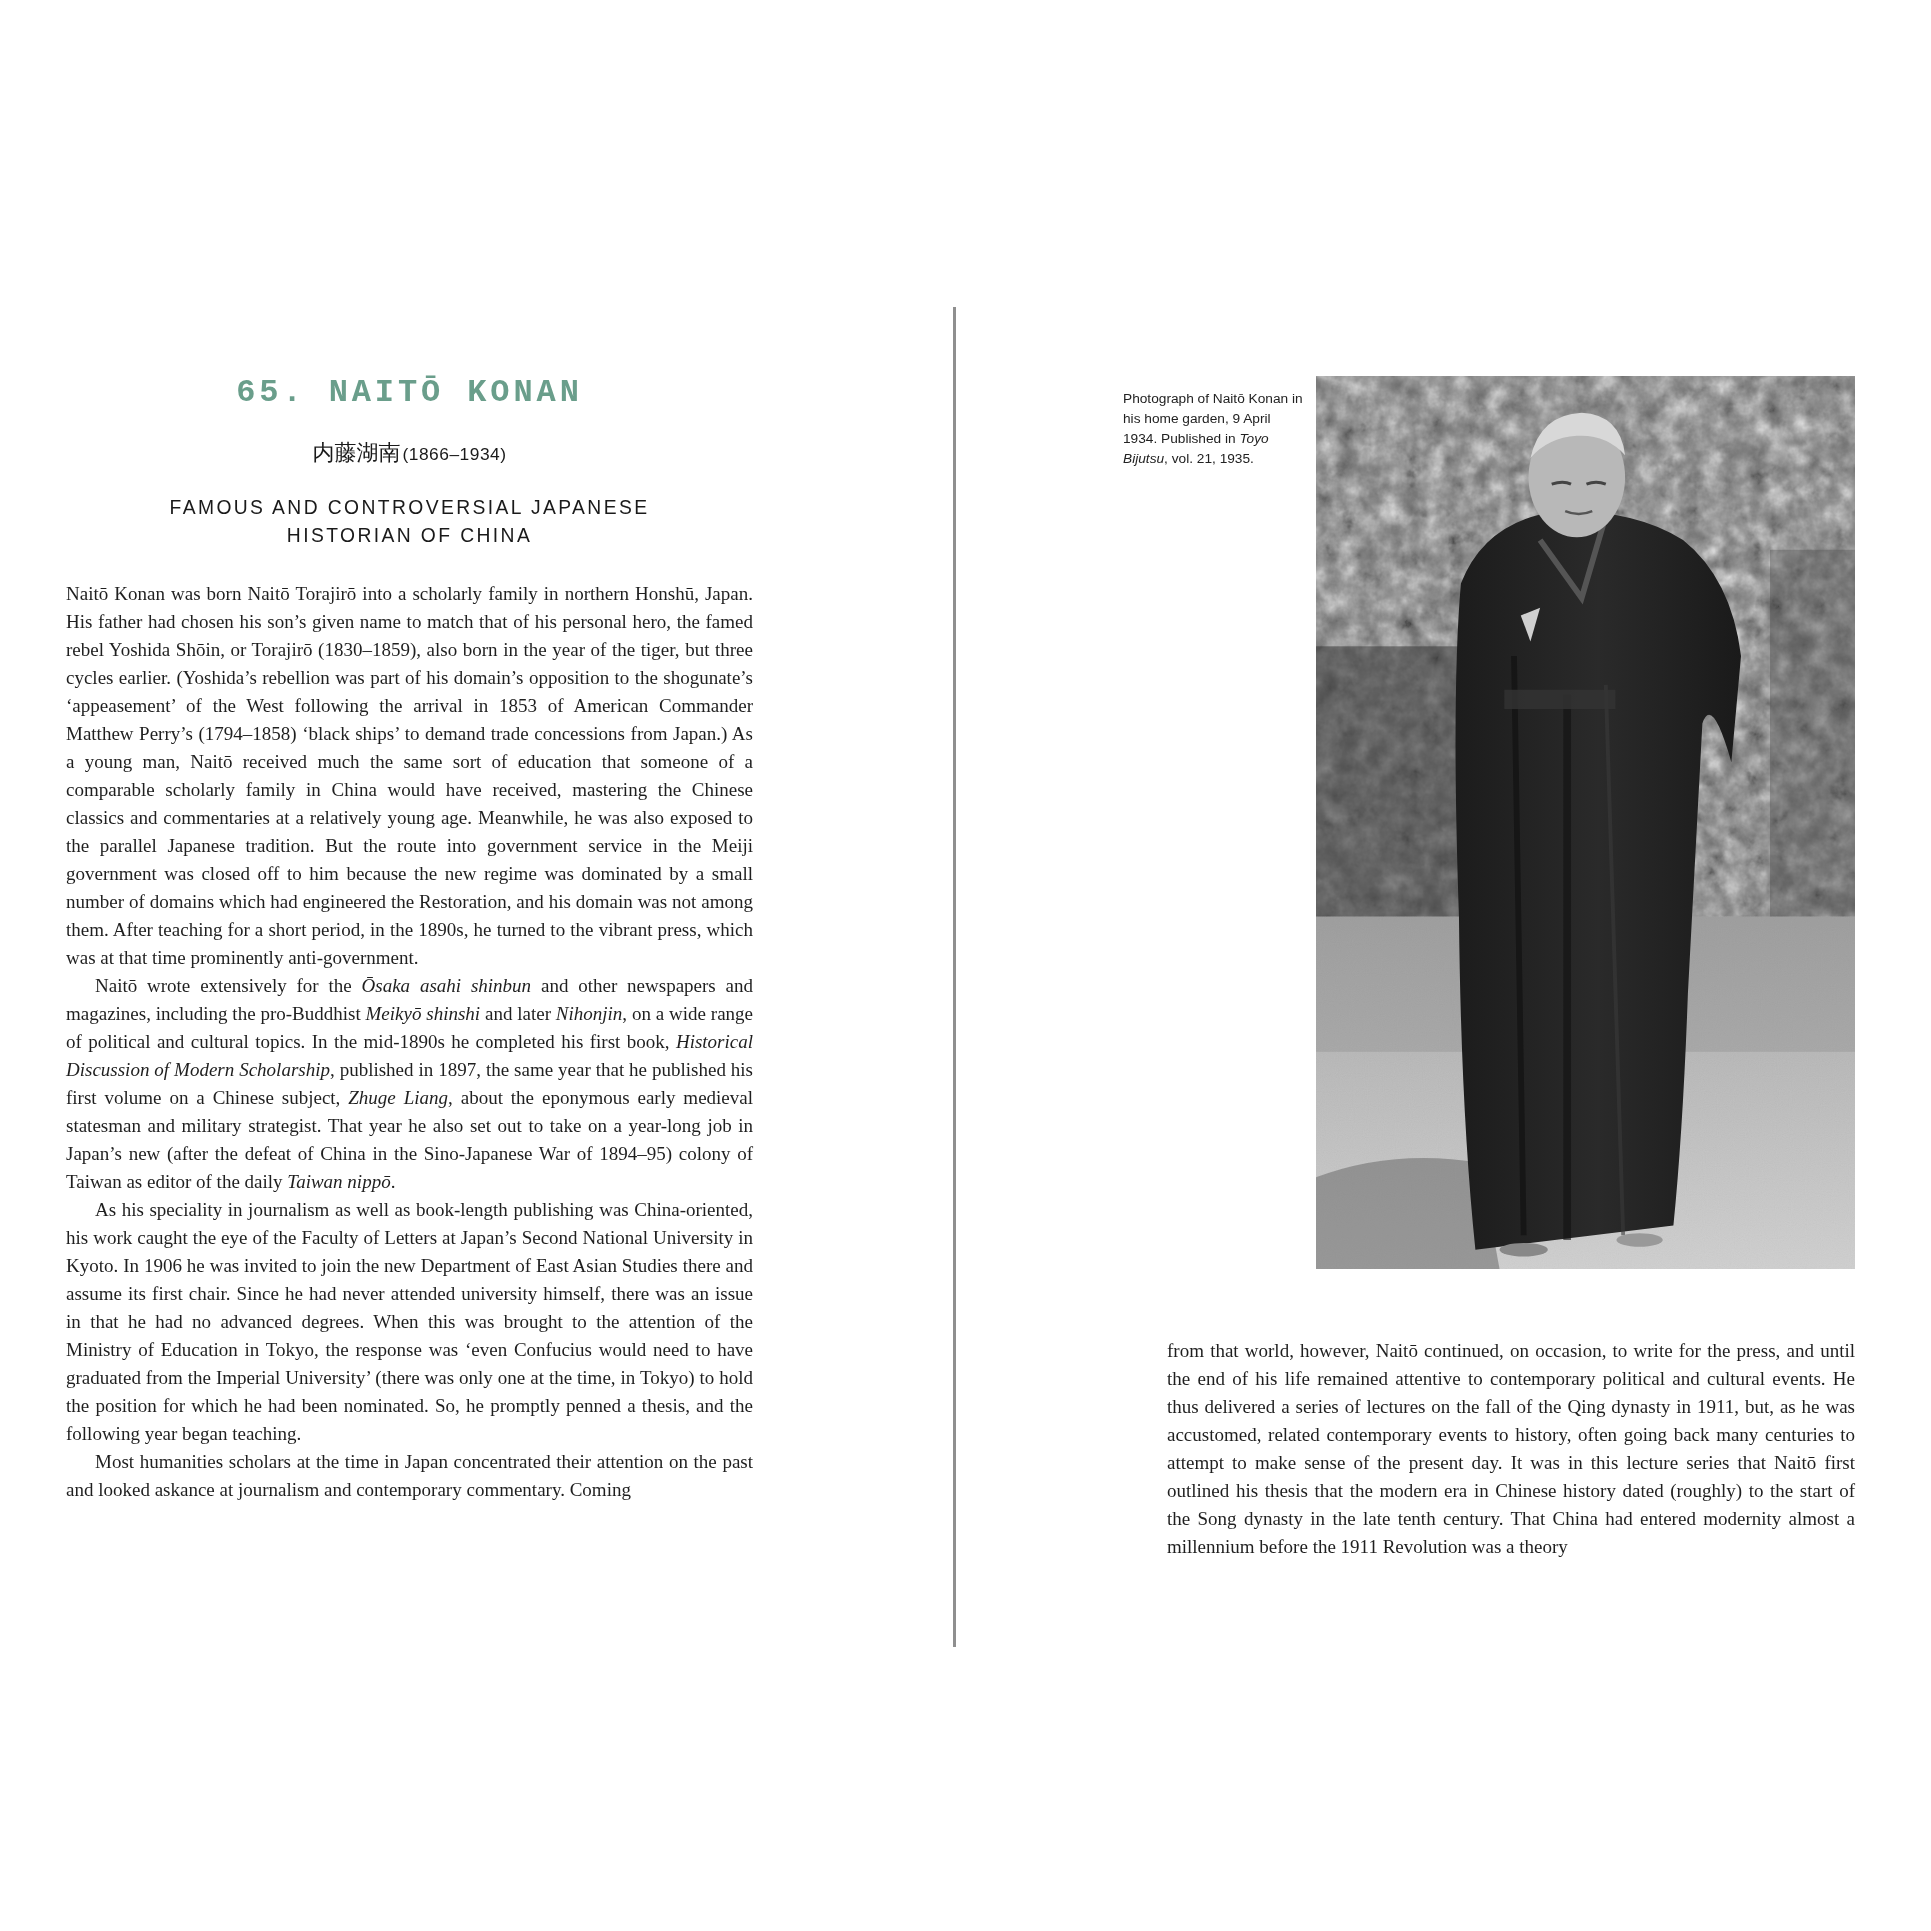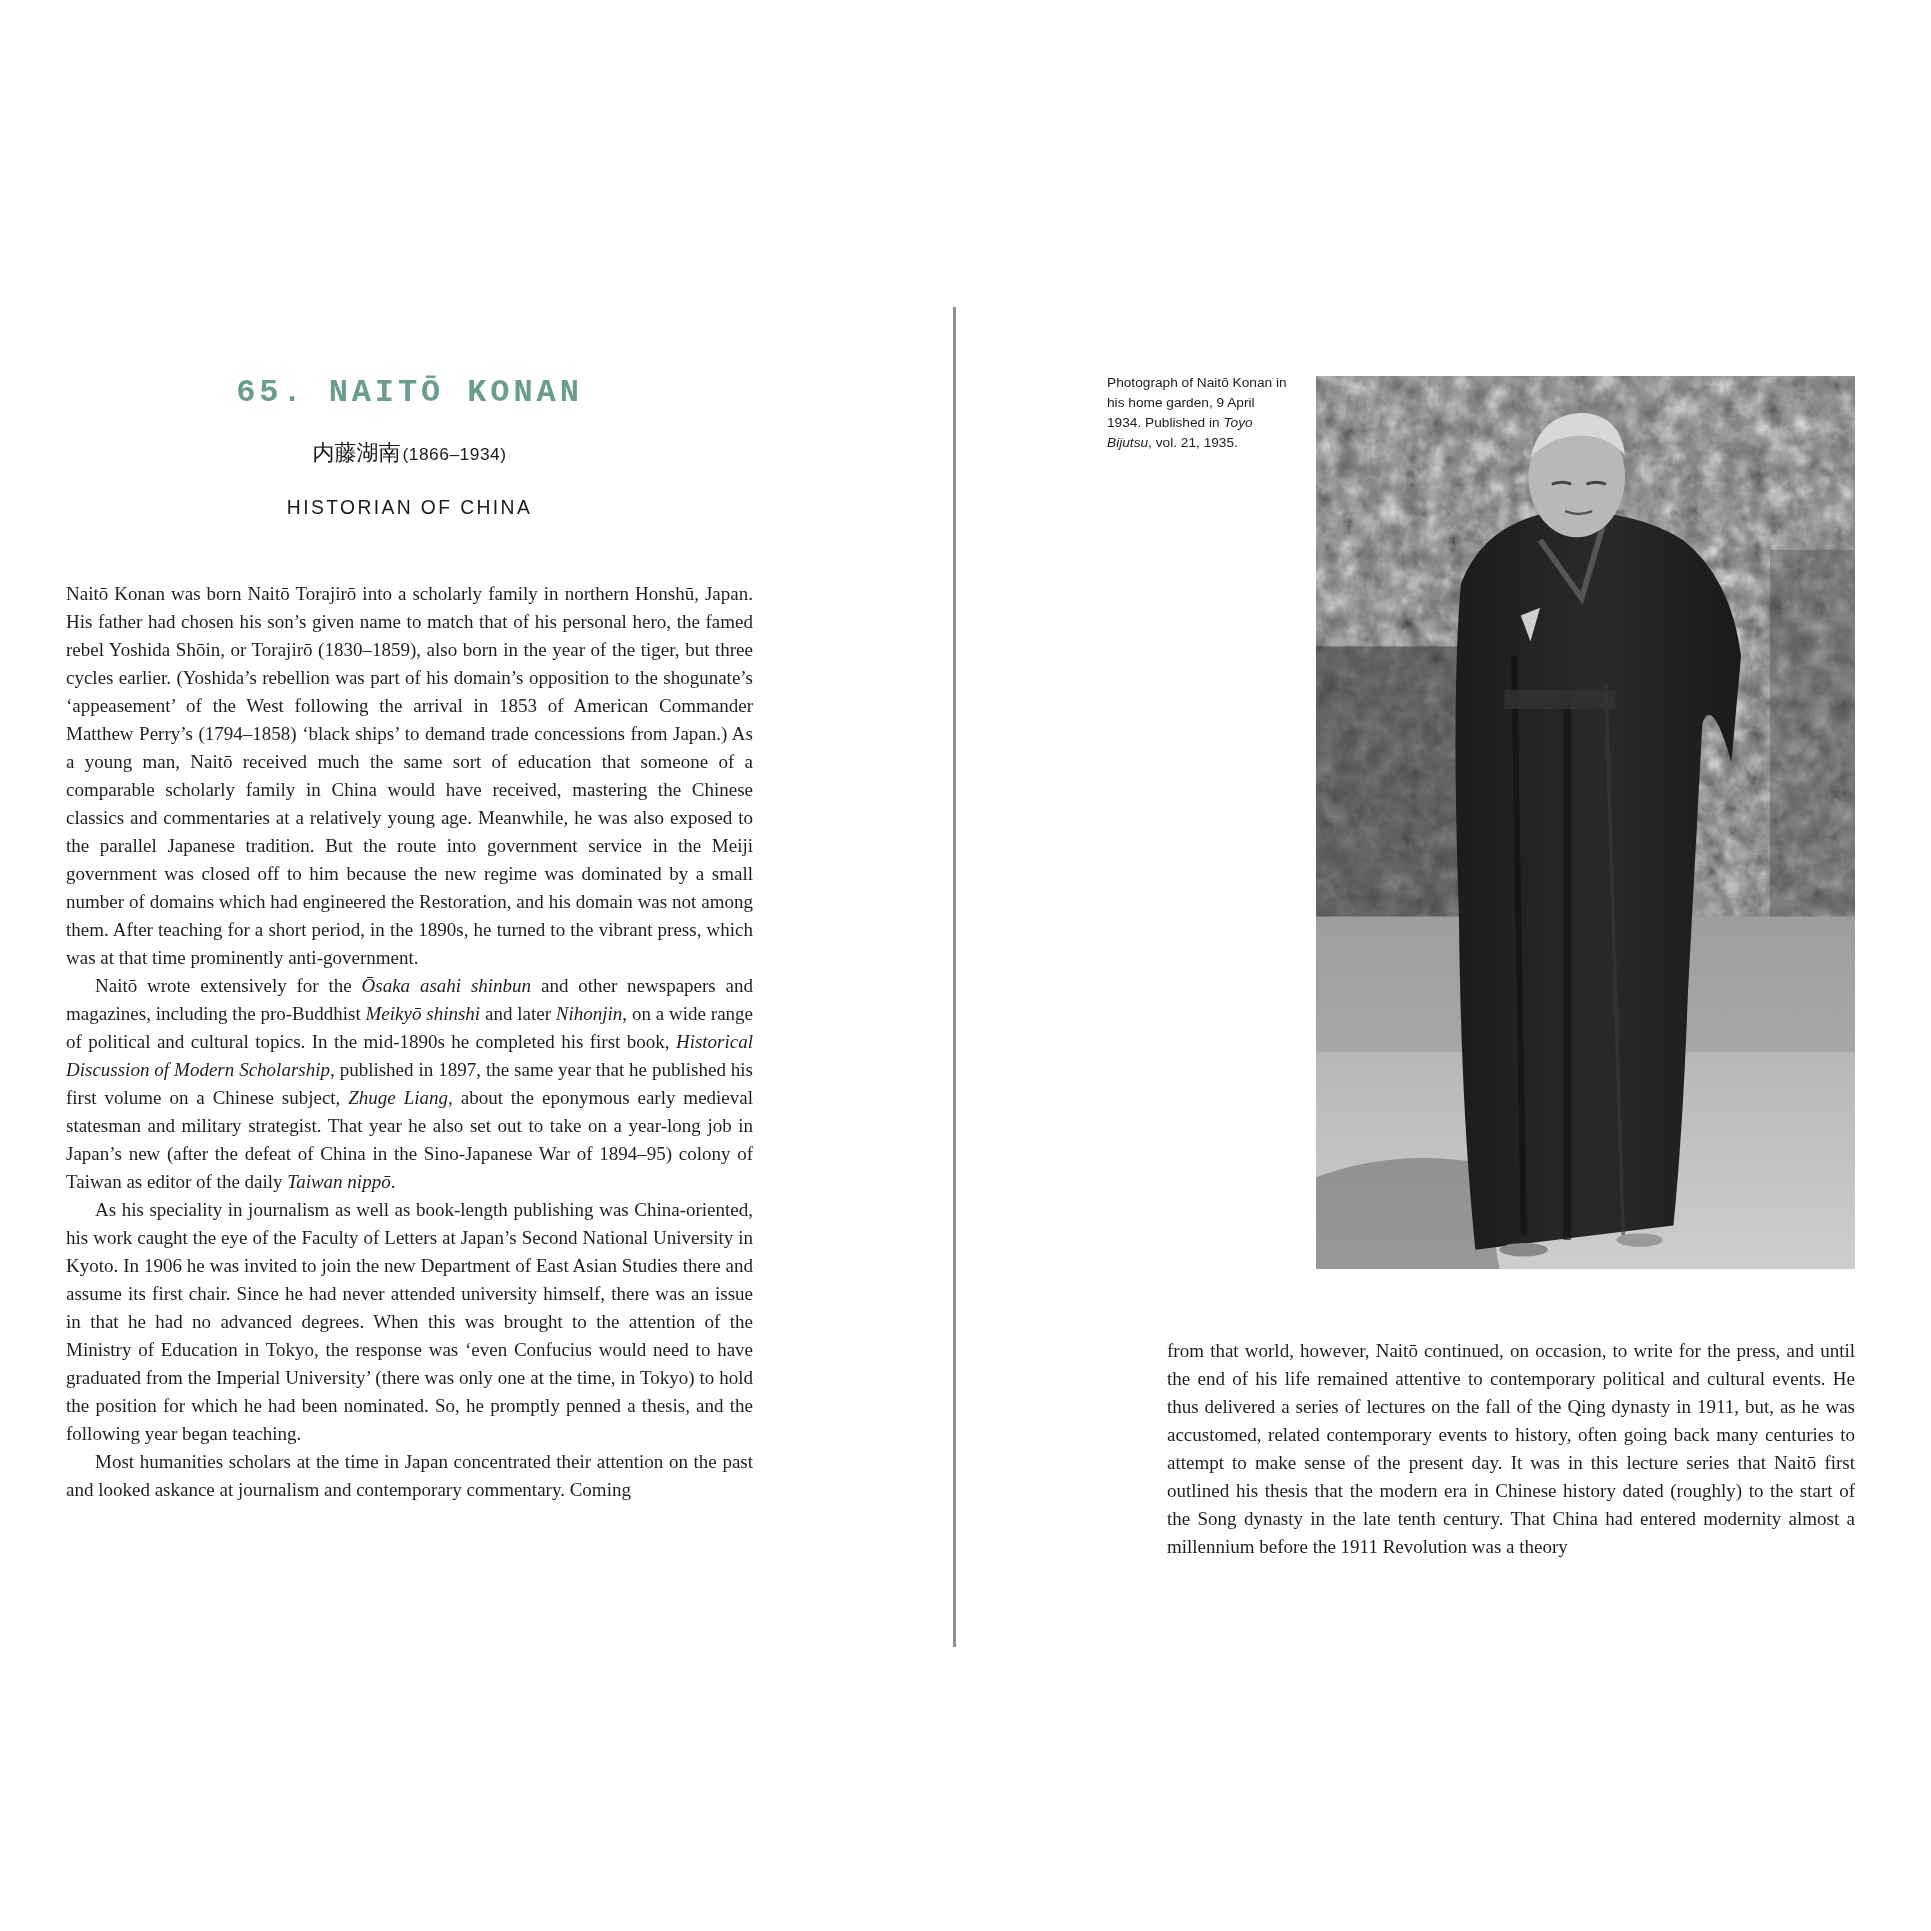--- a/index.html
+++ b/index.html
@@ -103,21 +103,21 @@
     
     .caption {
       position: absolute;
       left: 1107px;
       top: 373px;
       width: 183px;
       font-family: "Liberation Sans", sans-serif;
       font-size: 13.7px;
       line-height: 20px;
       color: #222;
-      margin: 0;
+      margin: 16px;
     }
     .caption em { font-style: italic; }
 
     .photo {
       position: absolute;
       left: 1316px;
       top: 376px;
       width: 539px;
       height: 893px;
       background: #9a9a9a;
@@ -131,20 +131,21 @@
 <div class="spread">
 
   <div>
     <h1 class="entry-title">65. NAITŌ KONAN</h1>
 
     <div class="entry-subtitle">
       <span class="cjk">内藤湖南</span><span class="dates">(1866–1934)</span>
     </div>
 
     <div class="entry-tagline">
+      <div>FAMOUS AND CONTROVERSIAL JAPANESE</div>
       <div>HISTORIAN OF CHINA</div>
     </div>
 
     <div class="body-col left-col">
         <p><span>Naitō Konan was born Naitō Torajirō into a scholarly family in northern Honshū, Japan. His father had chosen his son’s given name to match that of his personal hero, the famed rebel Yoshida Shōin, or Torajirō (1830–1859), also born in the year of the tiger, but three cycles earlier. (Yoshida’s rebellion was part of his domain’s opposition to the shogunate’s ‘appeasement’ of the West following the arrival in 1853 of American Commander Matthew Perry’s (1794–1858) ‘black ships’ to demand trade concessions from Japan.) As a young man, Naitō received much the same sort of education that someone of a comparable scholarly family in China would have received, mastering the Chinese classics and commentaries at a relatively young age. Meanwhile, he was also exposed to the parallel Japanese tradition. But the route into government service in the Meiji government was closed off to him because the new regime was dominated by a small number of domains which had engineered the Restoration, and his domain was not among them. After teaching for a short period, in the 1890s, he turned to the vibrant press, which was at that time prominently anti-government.</span></p>
         <p class="indent"><span>Naitō wrote extensively for the </span><em>Ōsaka asahi shinbun</em><span> and other newspapers and magazines, including the pro-Buddhist </span><em>Meikyō shinshi</em><span> and later </span><em>Nihonjin</em><span>, on a wide range of political and cultural topics. In the mid-1890s he completed his first book, </span><em>Historical Discussion of Modern Scholarship</em><span>, published in 1897, the same year that he published his first volume on a Chinese subject, </span><em>Zhuge Liang</em><span>, about the eponymous early medieval statesman and military strategist. That year he also set out to take on a year-long job in Japan’s new (after the defeat of China in the Sino-Japanese War of 1894–95) colony of Taiwan as editor of the daily </span><em>Taiwan nippō</em><span>.</span></p>
         <p class="indent"><span>As his speciality in journalism as well as book-length publishing was China-oriented, his work caught the eye of the Faculty of Letters at Japan’s Second National University in Kyoto. In 1906 he was invited to join the new Department of East Asian Studies there and assume its first chair. Since he had never attended university himself, there was an issue in that he had no advanced degrees. When this was brought to the attention of the Ministry of Education in Tokyo, the response was ‘even Confucius would need to have graduated from the Imperial University’ (there was only one at the time, in Tokyo) to hold the position for which he had been nominated. So, he promptly penned a thesis, and the following year began teaching.</span></p>
         <p class="indent"><span>Most humanities scholars at the time in Japan concentrated their attention on the past and looked askance at journalism and contemporary commentary. Coming</span></p>
       </div>
   </div>

